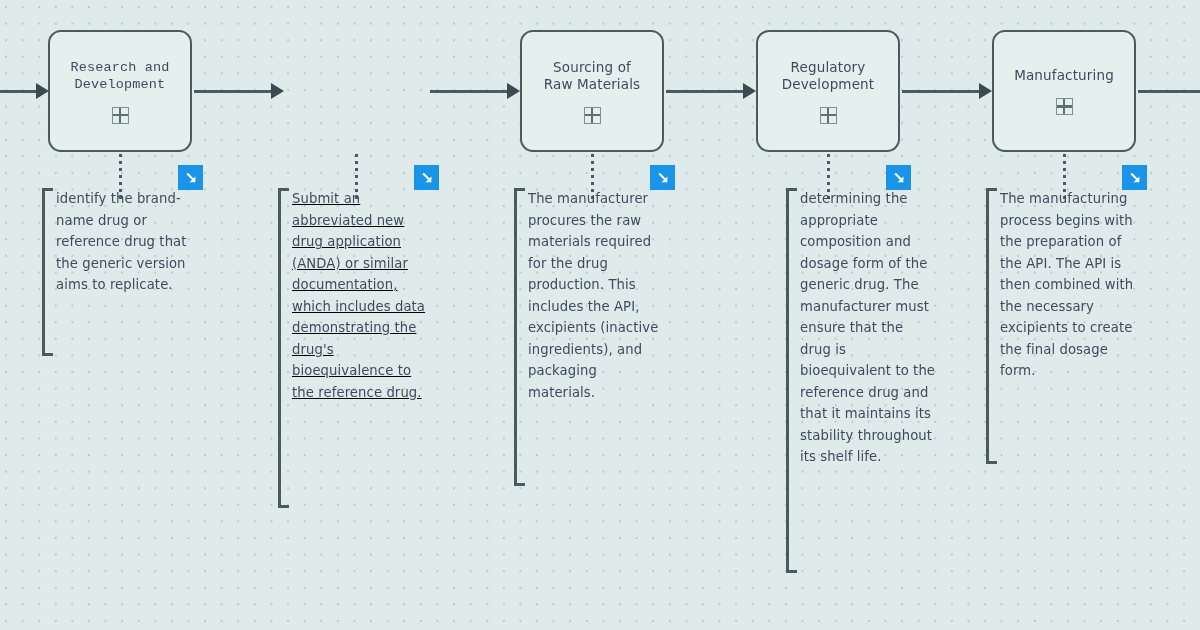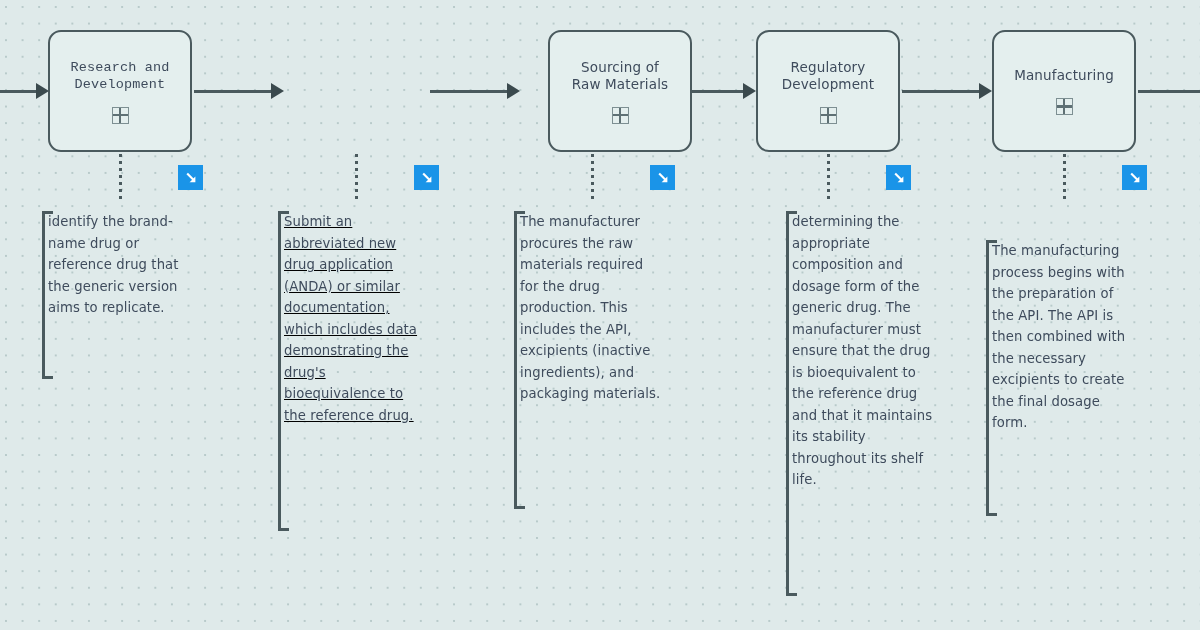--- a/index.html
+++ b/index.html
@@ -119,23 +119,23 @@
     display: flex;
     align-items: center;
     justify-content: center;
     z-index: 6;
   }
   .expand-badge svg { display: block; }
 
   
   .desc {
     position: absolute;
-    top: 211px;
+    top: 188px;
     width: 150px;
-    padding-left: 6px;
+    padding-left: 14px;
     box-sizing: border-box;
     z-index: 3;
   }
   .desc-bracket {
     position: absolute;
     left: 0;
     top: 0;
     width: 11px;
     border-left: 3px solid #4a5a5e;
     border-top: 3px solid #4a5a5e;
@@ -194,21 +194,21 @@
     <svg width="16" height="16" viewBox="0 0 16 16">
       <path d="M4.2 3.6 L11.4 10.8" stroke="#ffffff" stroke-width="2.1" fill="none"></path>
       <path d="M12.4 12.2 L6.6 12.2 L12.4 6.4 Z" fill="#ffffff"></path>
     </svg>
   </div>
   <div class="desc" style="left:278px; height:320px;text-decoration:underline;">
     <div class="desc-bracket" style="height:320px;"></div>
     <div class="desc-text">Submit an abbreviated new drug application (ANDA) or similar documentation, which includes data demonstrating the drug's bioequivalence to the reference drug.</div>
   </div>
 
-  <div class="node" style="left:520px;margin-left:28px;">
+  <div class="node" style="left:520px;">
     <div class="node-title">Sourcing of
 Raw Materials</div>
     <div class="node-icon"></div>
   </div>
   <div class="drop-connector" style="left:591px;"></div>
   <div class="expand-badge" style="left:650px;">
     <svg width="16" height="16" viewBox="0 0 16 16">
       <path d="M4.2 3.6 L11.4 10.8" stroke="#ffffff" stroke-width="2.1" fill="none"></path>
       <path d="M12.4 12.2 L6.6 12.2 L12.4 6.4 Z" fill="#ffffff"></path>
     </svg>
@@ -239,18 +239,18 @@
     <div class="node-title">Manufacturing</div>
     <div class="node-icon"></div>
   </div>
   <div class="drop-connector" style="left:1063px;"></div>
   <div class="expand-badge" style="left:1122px;">
     <svg width="16" height="16" viewBox="0 0 16 16">
       <path d="M4.2 3.6 L11.4 10.8" stroke="#ffffff" stroke-width="2.1" fill="none"></path>
       <path d="M12.4 12.2 L6.6 12.2 L12.4 6.4 Z" fill="#ffffff"></path>
     </svg>
   </div>
-  <div class="desc" style="left:986px; height:276px;margin-top:29px;">
+  <div class="desc" style="left:986px; height:276px;">
     <div class="desc-bracket" style="height:276px;"></div>
     <div class="desc-text">The manufacturing process begins with the preparation of the API. The API is then combined with the necessary excipients to create the final dosage form.</div>
   </div>
 
 </div>
 
 </body></html>

